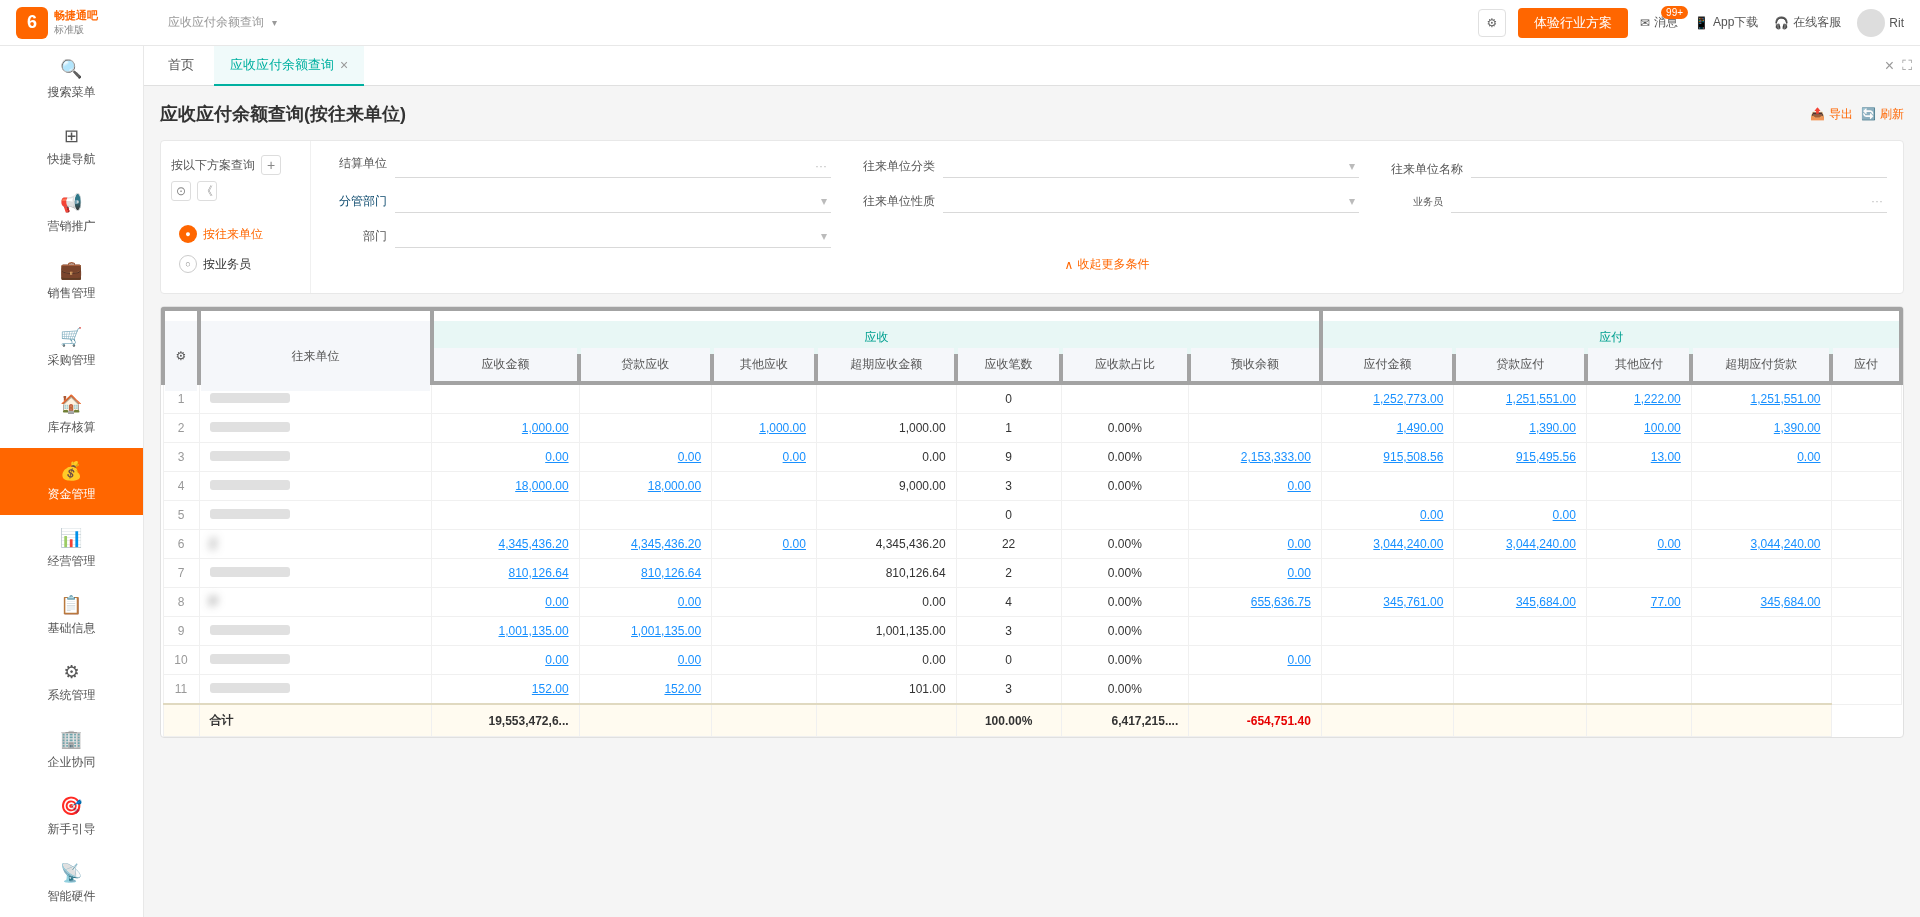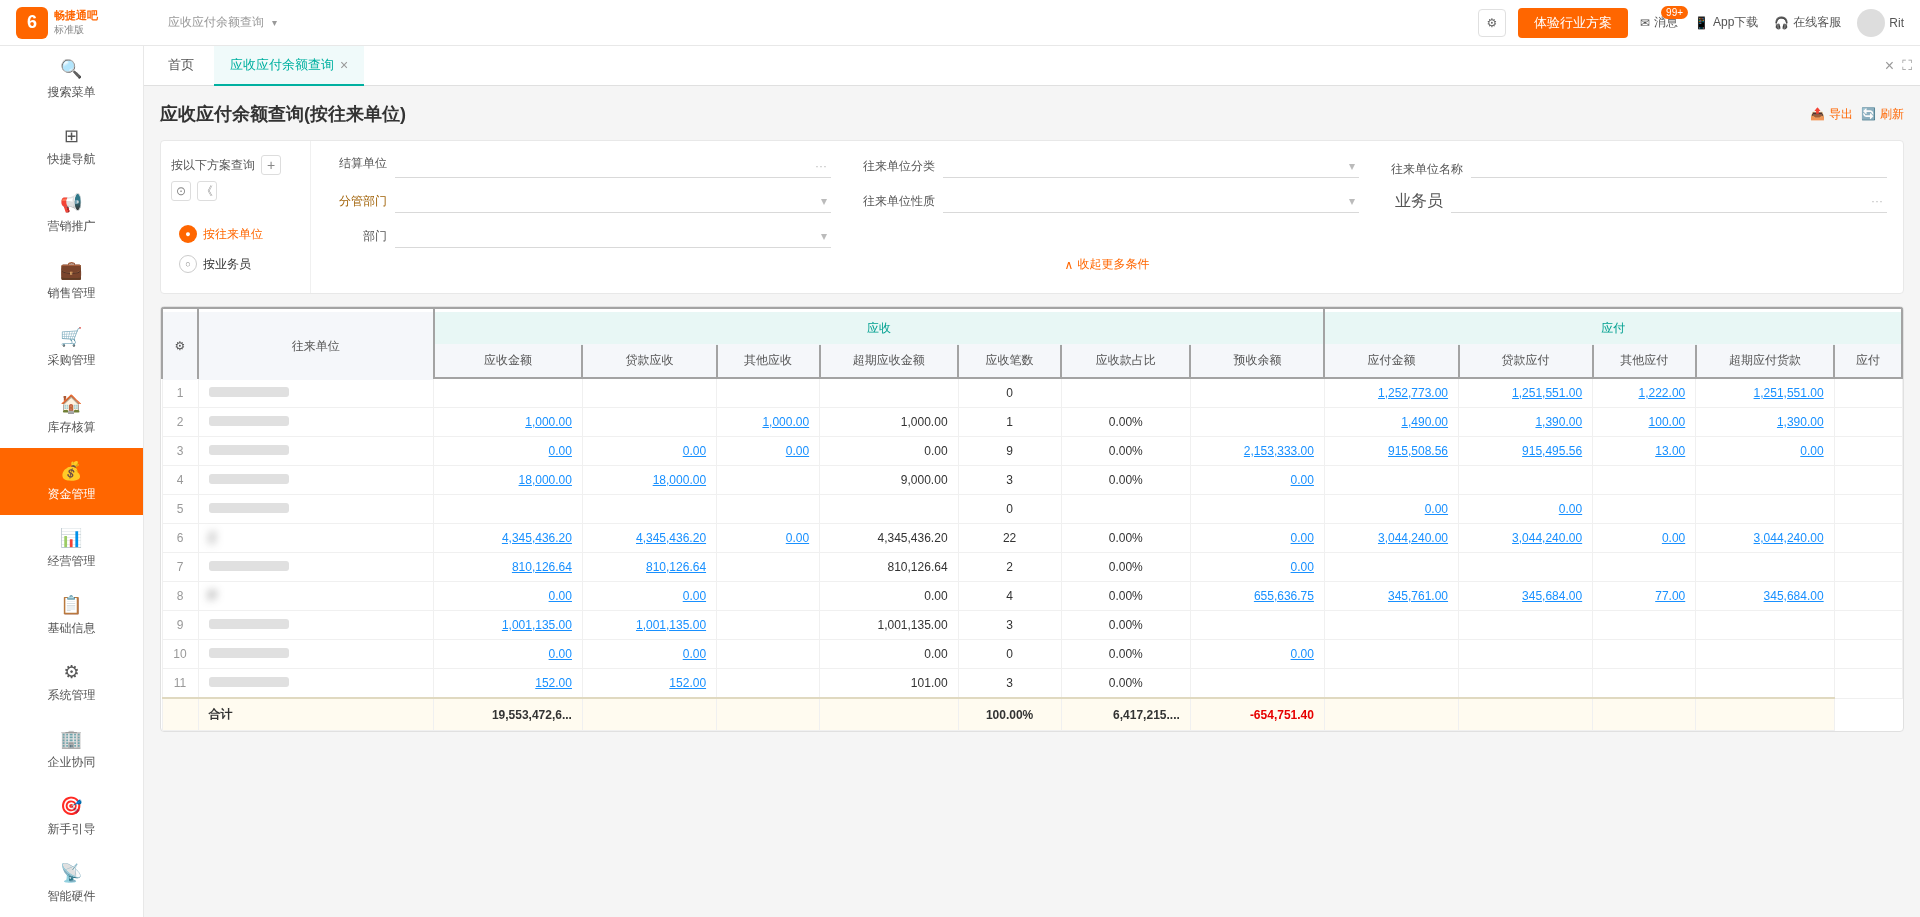--- a/index.html
+++ b/index.html
@@ -46,21 +46,21 @@
     .header-actions { display: flex; gap: 8px; }
     .action-btn { display: flex; align-items: center; gap: 4px; color: #f60; cursor: pointer; font-size: 12px; background: none; border: none; }
     .query-option { display: flex; align-items: center; gap: 6px; padding: 6px 8px; border-radius: 4px; cursor: pointer; font-size: 12px; }
     .query-option.active { color: #f60; }
     .query-option .option-icon { width: 18px; height: 18px; border-radius: 50%; background: #f60; color: #fff; display: flex; align-items: center; justify-content: center; font-size: 10px; }
     .query-option .option-icon2 { width: 18px; height: 18px; border-radius: 50%; border: 1px solid #ccc; display: flex; align-items: center; justify-content: center; font-size: 10px; color: #888; }
 
     
     .table-container { background: #fff; border: 1px solid #e0e0e0; border-radius: 4px; overflow: auto; flex: 1; }
     .data-table { width: 100%; border-collapse: collapse; font-size: 12px; }
-    .data-table th { background: #f5f7fa; border: 2px solid #a3a3a3; padding: 8px 10px; text-align: center; font-weight: 500; color: #555; white-space: nowrap; position: sticky; top: 4px; z-index: 10; }
+    .data-table th { background: #f5f7fa; border: 4px solid #a3a3a3; padding: 8px 10px; text-align: center; font-weight: 500; color: #555; white-space: nowrap; position: sticky; top: 12px; z-index: 10; }
     .data-table td { border: 1px solid #f0f0f0; padding: 7px 10px; color: #333; white-space: nowrap; }
     .data-table .num-link { color: #1890ff; text-decoration: underline; cursor: pointer; }
     .data-table .row-num { color: #999; text-align: center; }
     .data-table .text-right { text-align: right; }
     .data-table .text-center { text-align: center; }
     .footer-row td { background: #fffbf0; font-weight: bold; border-top: 2px solid #e0d9c0; }
 
     
     .query-btn { background: #f60; color: #fff; border: none; border-radius: 4px; padding: 6px 18px; font-size: 13px; cursor: pointer; }
     .settings-btn { background: #fff; color: #555; border: 1px solid #d9d9d9; border-radius: 4px; padding: 5px 16px; font-size: 12px; cursor: pointer; }
@@ -232,33 +232,33 @@
               </div>
             </div>
             <div style="display:flex;align-items:flex-end;gap:8px;">
               <span style="min-width:80px;color:#555;font-size:12px;text-align:right;">往来单位名称</span>
               <input style="flex: 1 1 0%; border-top: none; border-right: none; border-left: none; border-image: initial; border-bottom: 1px solid rgb(217, 217, 217); padding: 4px; font-size: 12px; outline: none;">
             </div>
           </div>
 
           <div style="display:grid;grid-template-columns:1fr 1fr 1fr;gap:12px 24px;margin-bottom:12px;">
             <div style="display:flex;align-items:center;gap:8px;">
-              <span style="min-width:60px;color:#a16207;font-size:12px;text-align:right;">分管部门</span>
+              <span style="min-width:60px;color:#0c4a6e;font-size:12px;text-align:right;">分管部门</span>
               <div style="flex:1;border-bottom:1px solid #d9d9d9;padding:4px 4px;display:flex;justify-content:flex-end;cursor:pointer;">
                 <span style="color:#bbb;">▾</span>
               </div>
             </div>
             <div style="display:flex;align-items:center;gap:8px;">
               <span style="min-width:80px;color:#555;font-size:12px;text-align:right;">往来单位性质</span>
               <div style="flex:1;border-bottom:1px solid #d9d9d9;padding:4px 4px;display:flex;justify-content:flex-end;cursor:pointer;">
                 <span style="color:#bbb;">▾</span>
               </div>
             </div>
             <div style="display:flex;align-items:center;gap:8px;">
-              <span style="min-width:60px;color:#555;font-size:16px;text-align:right;">业务员</span>
+              <span style="min-width:60px;color:#555;font-size:10px;text-align:right;">业务员</span>
               <div style="flex:1;border-bottom:1px solid #d9d9d9;padding:4px 4px;display:flex;justify-content:flex-end;cursor:pointer;">
                 <span style="color:#bbb;">···</span>
               </div>
             </div>
           </div>
 
           <div style="display:grid;grid-template-columns:1fr 1fr 1fr;gap:12px 24px;margin-bottom:8px;">
             <div style="display:flex;align-items:center;gap:8px;">
               <span style="min-width:60px;color:#555;font-size:12px;text-align:right;">部门</span>
               <div style="flex:1;border-bottom:1px solid #d9d9d9;padding:4px 4px;display:flex;justify-content:flex-end;cursor:pointer;">

